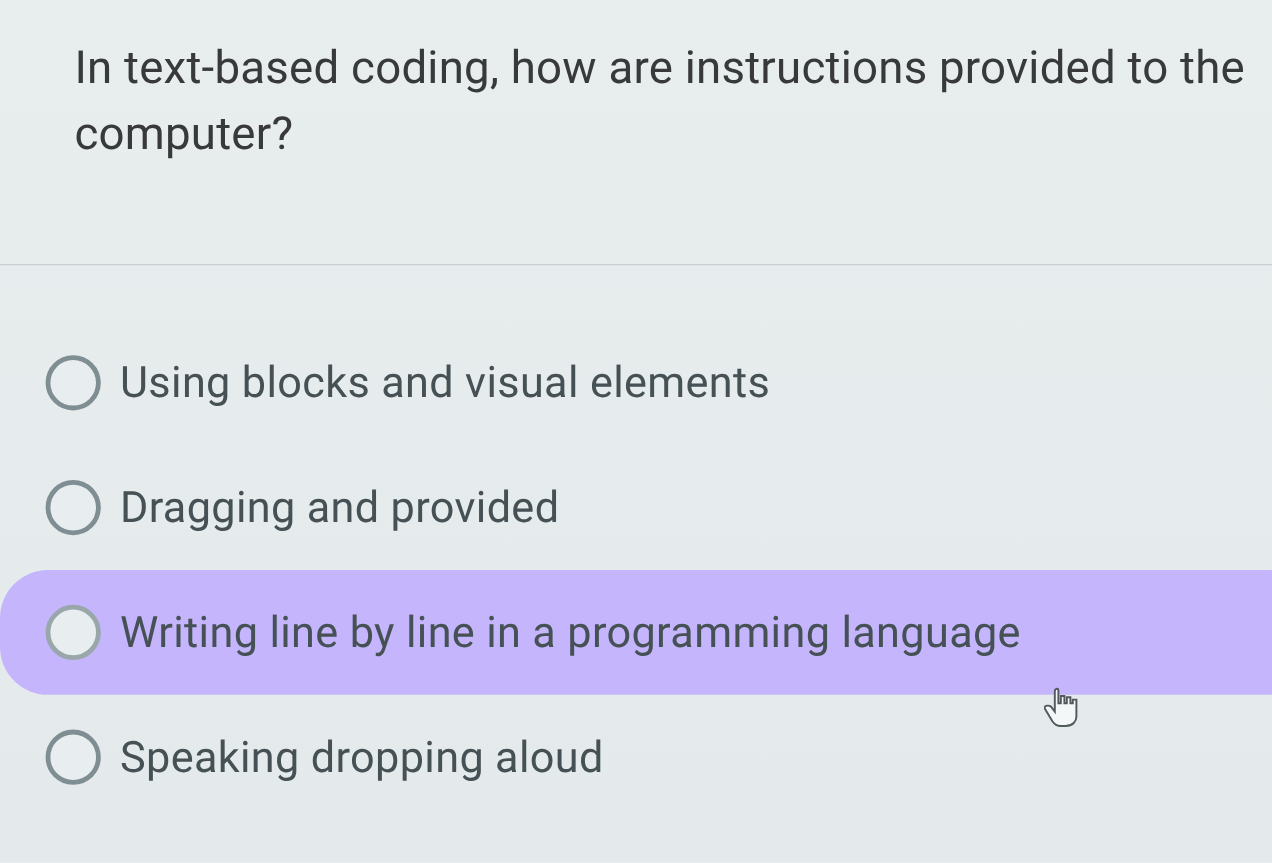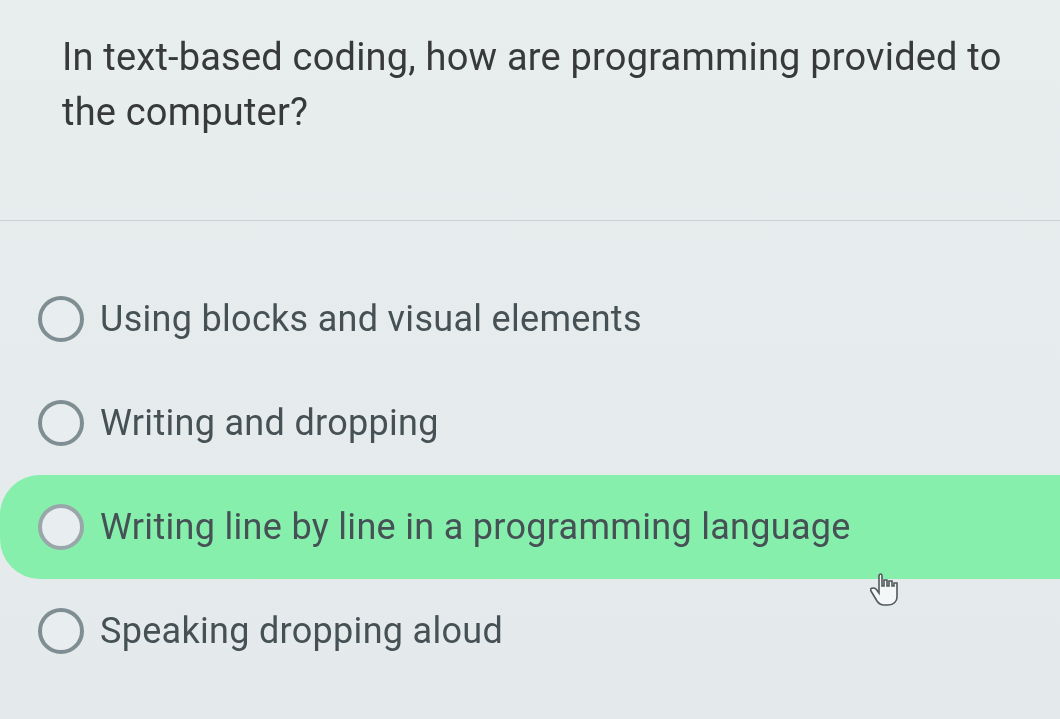--- a/index.html
+++ b/index.html
@@ -33,21 +33,21 @@
     }
     .option {
       display:flex;
       align-items:center;
       gap:16px;
       padding: 20px 0 20px 38px;
       min-height:104px;
       border-radius: 40px 0 0 40px;
     }
     .option.hovered {
-      background: #86efac;
+      background: #c4b5fd;
     }
     .radio {
       flex:0 0 auto;
       width:46px; height:46px;
       border-radius:50%;
       border:4px solid #7f8e92;
       background:#e8eeef;
     }
     .option.hovered .radio {
       border-color:#99a6aa;
@@ -59,32 +59,32 @@
     }
     .cursor {
       position:absolute;
       left:870px; top:572px;
       pointer-events:none;
     }
   </style>
 </head>
 <body>
 
-<div class="question">In text-based coding, how are programming provided to the computer?</div>
+<div class="question">In text-based coding, how are instructions provided to the computer?</div>
 
 <hr class="divider">
 
 <div class="options">
   <div class="option">
     <span class="radio"></span>
     <span class="label">Using blocks and visual elements</span>
   </div>
   <div class="option">
     <span class="radio"></span>
-    <span class="label">Writing and dropping</span>
+    <span class="label">Dragging and provided</span>
   </div>
   <div class="option hovered">
     <span class="radio"></span>
     <span class="label">Writing line by line in a programming language</span>
   </div>
   <div class="option">
     <span class="radio"></span>
     <span class="label">Speaking dropping aloud</span>
   </div>
 </div>

